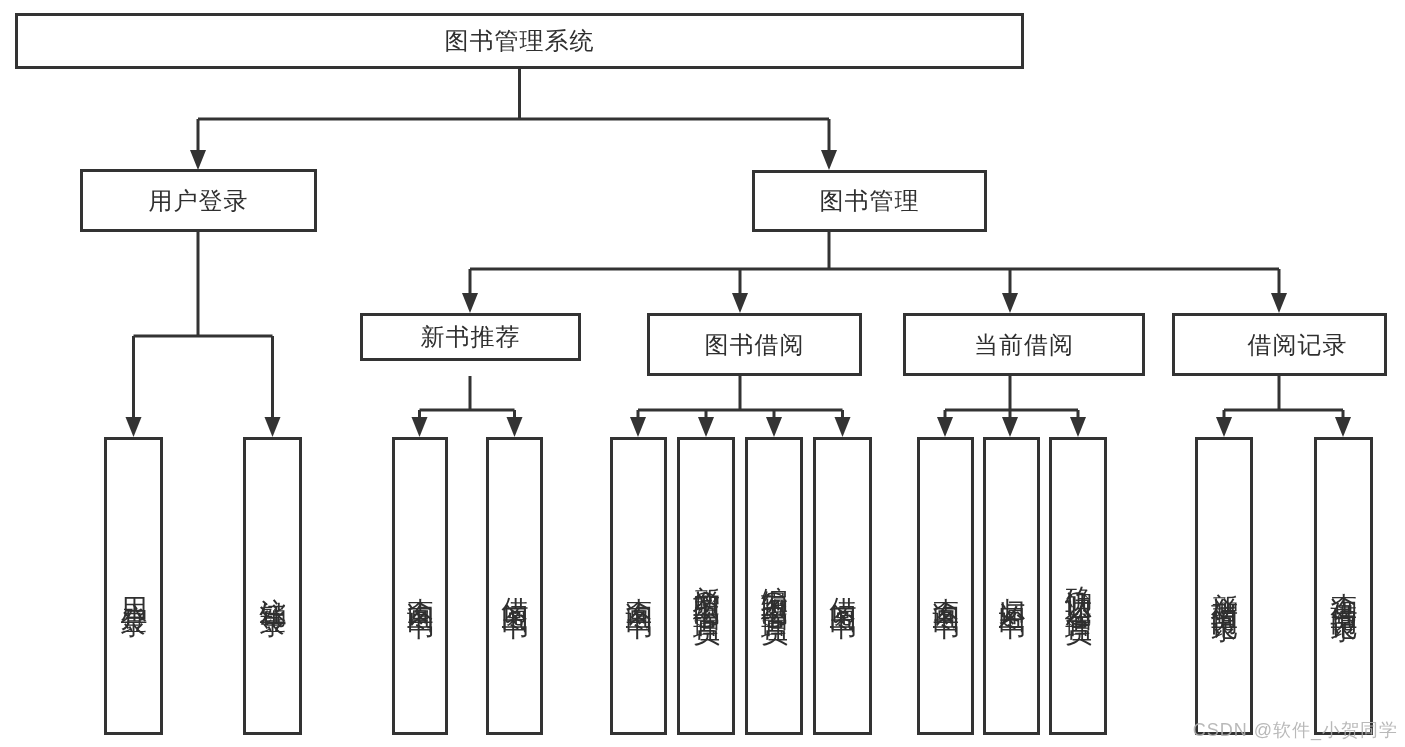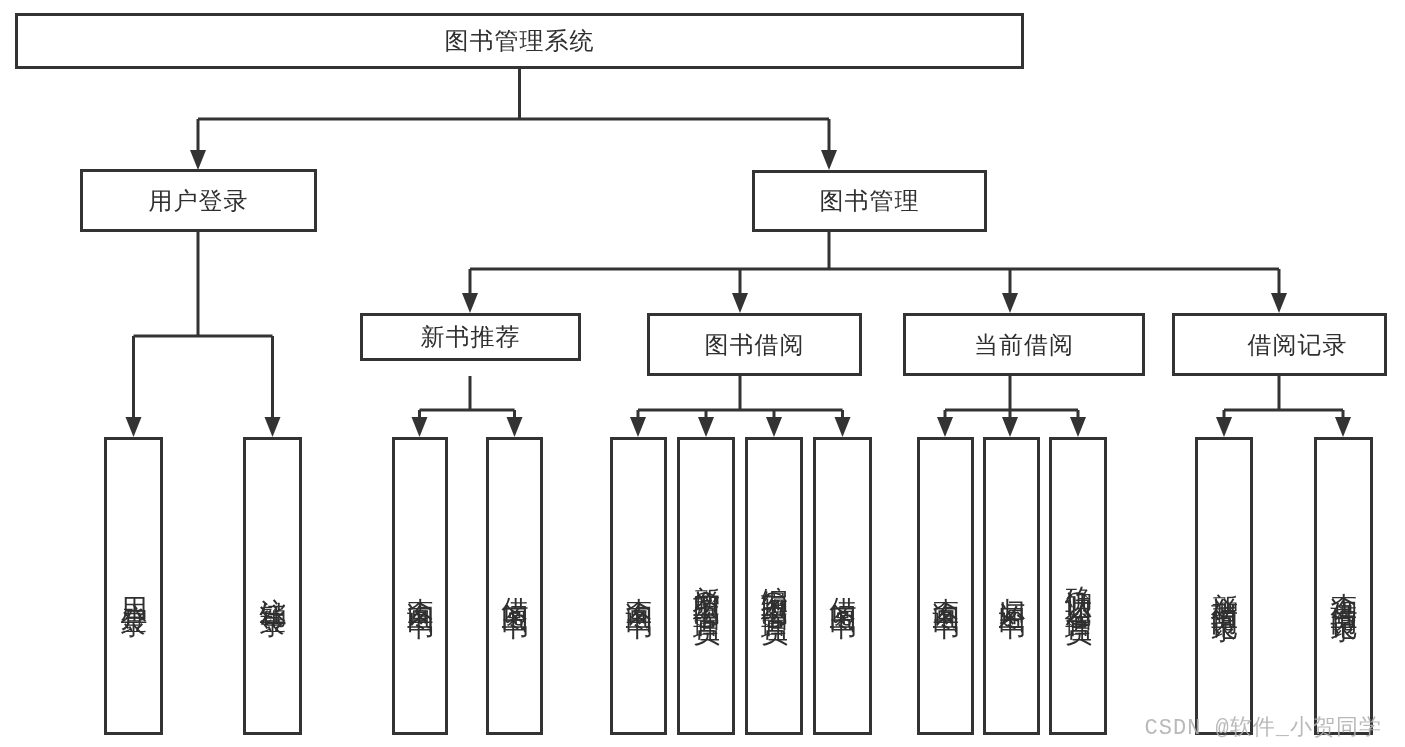--- a/index.html
+++ b/index.html
@@ -33,29 +33,28 @@
   .node-v .vtxt {
     writing-mode: vertical-rl;
     text-orientation: mixed;
     font-size: 27px;
     line-height: 1;
     letter-spacing: 5px;
     white-space: nowrap;
   }
   .watermark {
     position: absolute;
-    right: 23px;
+    right: 7px;
     bottom: 5px;
-    font-size: 22px;
+    font-size: 18px;
     letter-spacing: 1px;
     color: #b0b0b0;
     opacity: 0.88;
     z-index: 5;
     pointer-events: none;
-    font-family: Liberation Mono, monospace;
   }
 </style>
 </head>
 <body>
 
 <div class="canvas">
 
   <svg class="connectors" viewBox="0 0 1405 747" xmlns="http://www.w3.org/2000/svg" aria-hidden="true">
     <g stroke="#333333" stroke-width="3" fill="none">
 

